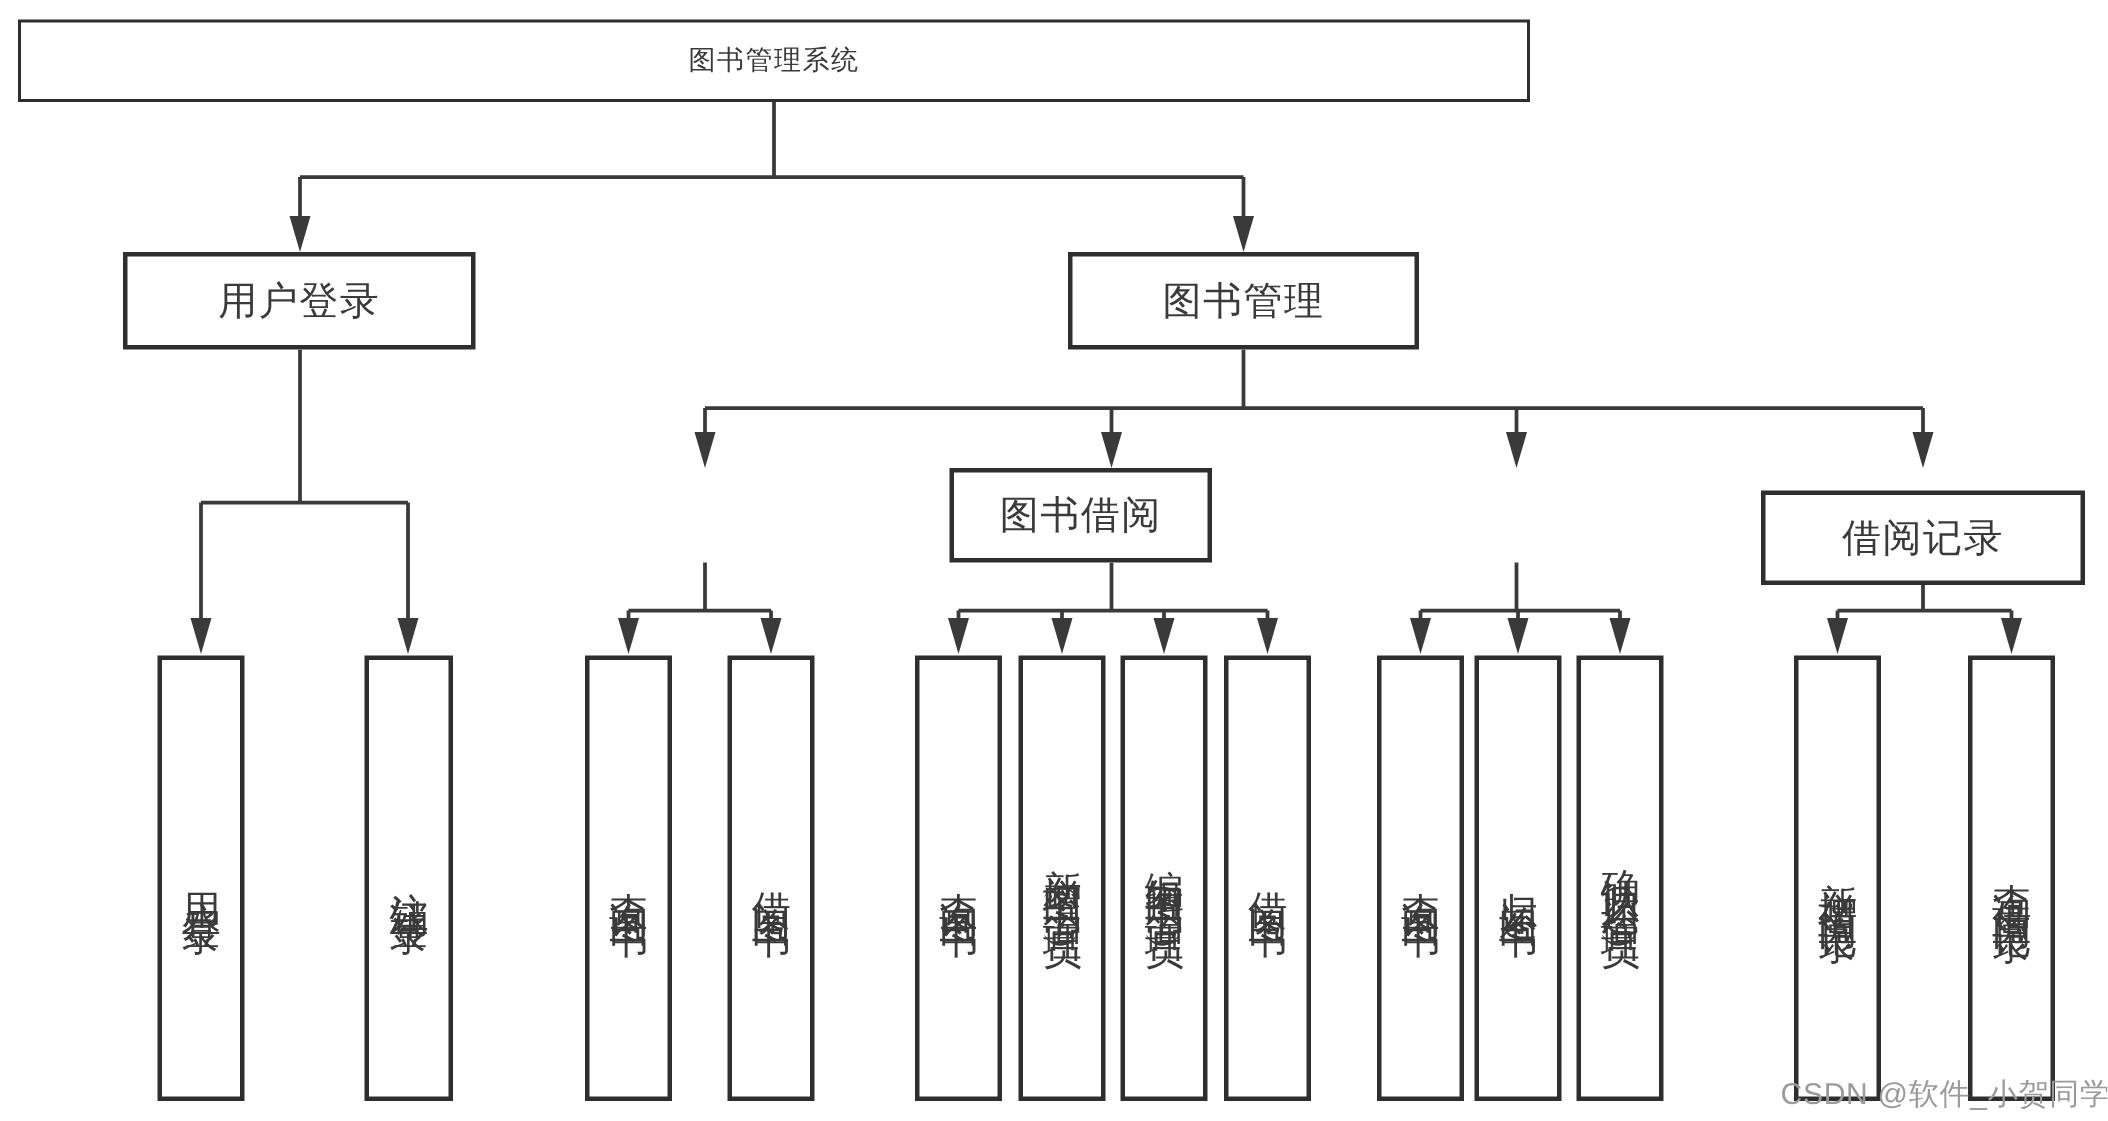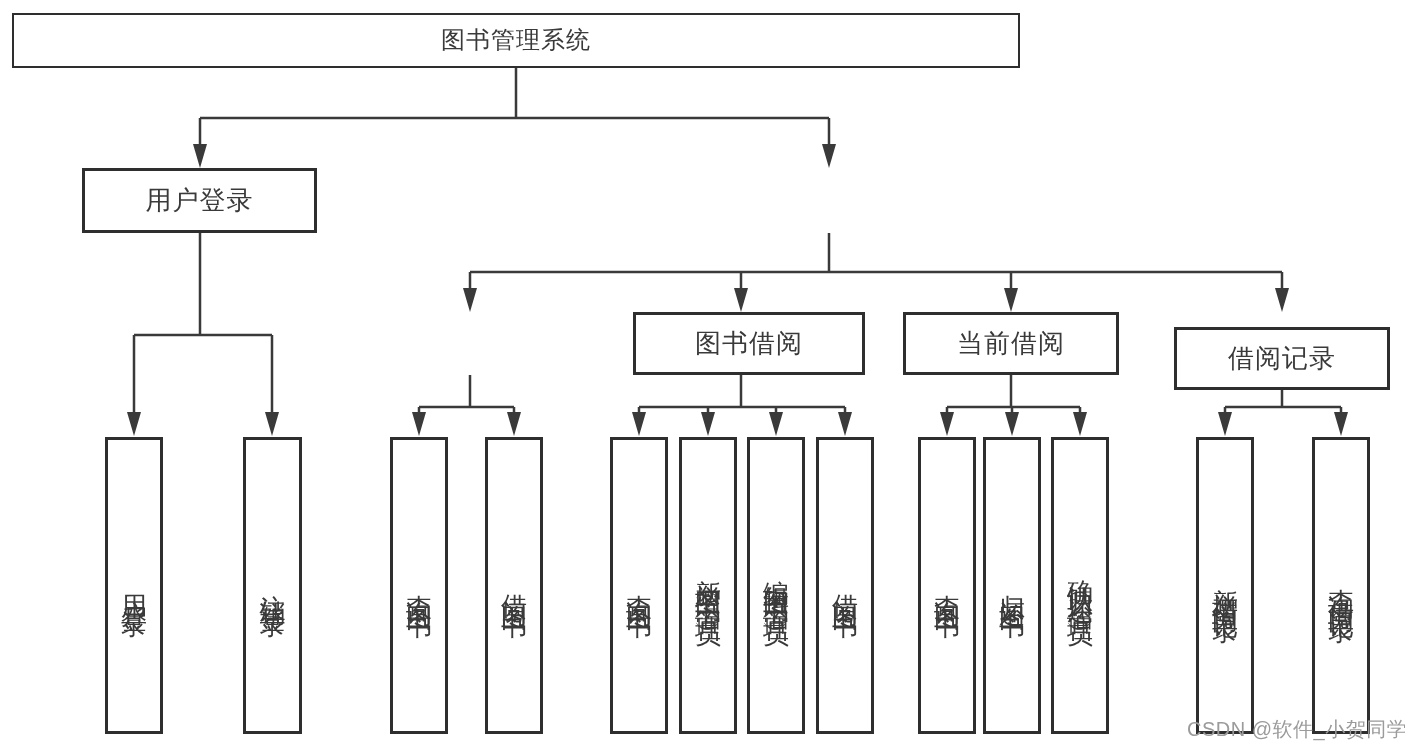--- a/index.html
+++ b/index.html
@@ -9,21 +9,21 @@
     overflow:hidden;color:#3a3a3a;
   }
   svg.wires{position:absolute;left:0;top:0;z-index:1;}
   .wire-lines{fill:none;stroke:#3a3a3a;stroke-width:2.5;}
   .arrowheads{fill:#3a3a3a;stroke:none;}
   .box{
     position:absolute;z-index:2;box-sizing:border-box;background:#ffffff;
     border:3px solid #2e2e2e;display:flex;align-items:center;justify-content:center;
     font-size:26px;line-height:1.2;color:#3a3a3a;
   }
-  .box.root{border-width:2px;font-size:24px;letter-spacing:1px;}
+  .box.root{border-width:2px;font-size:18px;letter-spacing:1px;}
   .box.h{letter-spacing:1px;}
   .box.v{
     writing-mode:vertical-rl;text-orientation:mixed;
     letter-spacing:6px;white-space:nowrap;font-size:26px;
   }
   .watermark{
     position:absolute;z-index:5;font-size:20px;letter-spacing:0.5px;
     color:#9b9b9b;white-space:nowrap;
   }
 </style>
@@ -61,23 +61,23 @@
       <polygon points="1005,412 1019,412 1012,436"></polygon>
       <polygon points="1073,412 1087,412 1080,436"></polygon>
       <polygon points="1218,412 1232,412 1225,436"></polygon>
       <polygon points="1334,412 1348,412 1341,436"></polygon>
     </g>
   </svg>
 
   <div class="box h root" style="left:12px;top:13px;width:1008px;height:55px">图书管理系统</div>
 
   <div class="box h" style="left:82px;top:168px;width:235px;height:65px">用户登录</div>
+  <div class="box h" style="left:712px;top:168px;width:234px;height:65px">图书管理</div>
 
-  <div class="box h" style="left:633px;top:312px;width:232px;height:63px">图书借阅</div>
-  <div class="box h" style="left:903px;top:312px;width:216px;height:63px">当前借阅</div>
+  <div class="box h" style="left:633px;top:312px;width:175px;height:63px">图书借阅</div>
   <div class="box h" style="left:1174px;top:327px;width:216px;height:63px">借阅记录</div>
 
   <div class="box v" style="left:105px;top:437px;width:58px;height:297px">用户登录</div>
   <div class="box v" style="left:243px;top:437px;width:59px;height:297px">注销登录</div>
 
   <div class="box v" style="left:390px;top:437px;width:58px;height:297px">查询图书</div>
   <div class="box v" style="left:485px;top:437px;width:58px;height:297px">借阅图书</div>
 
   <div class="box v" style="left:610px;top:437px;width:58px;height:297px">查询图书</div>
   <div class="box v" style="left:679px;top:437px;width:58px;height:297px">新增图书（管理员）</div>

